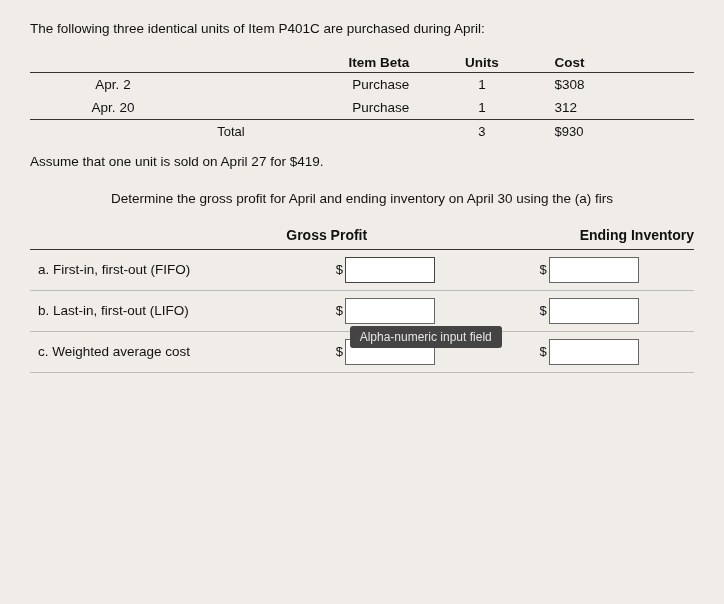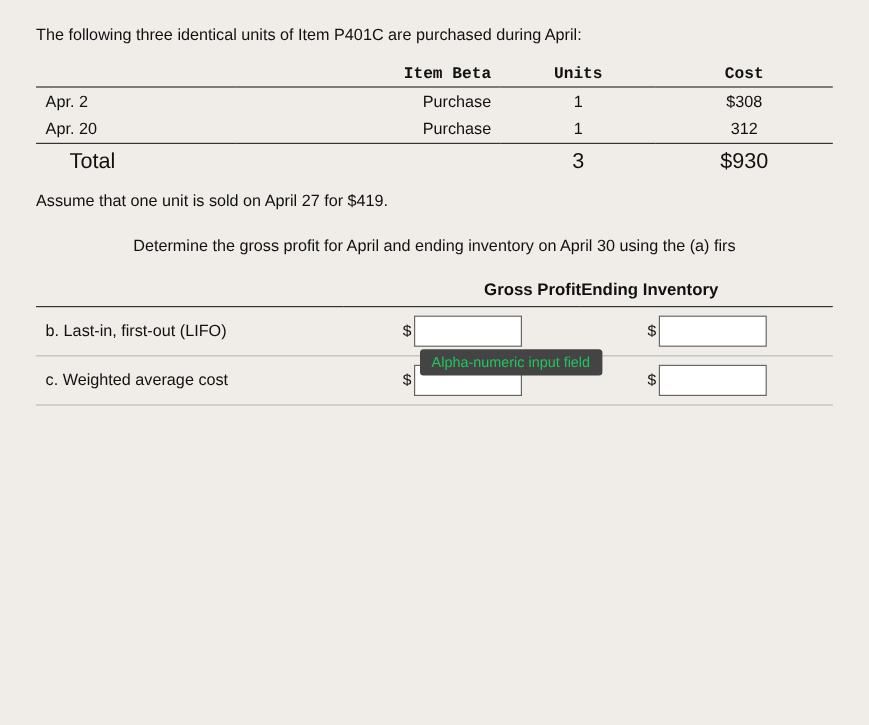--- a/index.html
+++ b/index.html
@@ -24,40 +24,40 @@
       width: 100%;
       border-collapse: collapse;
       margin-bottom: 8px;
     }
 
     .purchase-table th {
       text-align: right;
       padding: 2px 8px;
       font-weight: bold;
       font-size: 13.5px;
-      font-family: Liberation Mono, monospace;
     }
 
     .purchase-table td {
       padding: 4px 8px;
       font-size: 13.5px;
+      text-align: center;
     }
 
     .purchase-table .col-date { width: 90px; }
     .purchase-table .col-type { text-align: right; width: 120px; }
     .purchase-table .col-units { text-align: center; width: 70px; }
-    .purchase-table .col-cost { text-align: center; width: 80px; }
+    .purchase-table .col-cost { text-align: left; width: 80px; }
 
     .top-border td {
       border-top: 1px solid #333;
     }
 
     .total-row td {
       border-top: 1px solid #333;
-      font-size: 18px;
+      font-size: 13px;
       padding-top: 4px;
     }
 
     .avg-row td {
       border-top: 1px solid #333;
       border-bottom: 2px solid #333;
       padding: 4px 8px;
     }
 
     .section-text {
@@ -127,21 +127,21 @@
       outline: none;
     }
 
     .text-input.active-field {
       border: 1px solid #444;
     }
 
     .tooltip {
       position: absolute;
       background: #444;
-      color: #22c55e;
+      color: #e5e5e5;
       font-size: 12px;
       padding: 4px 10px;
       border-radius: 3px;
       white-space: nowrap;
       pointer-events: none;
       z-index: 10;
     }
 
     .col-header-right {
       text-align: right;
@@ -188,26 +188,41 @@
   </tbody>
 </table>
 
 <p class="section-text">Assume that one unit is sold on April 27 for $419.</p>
 <p class="determine-text">Determine the gross profit for April and ending inventory on April 30 using the (a) firs</p>
 
 <table class="answer-table">
   <thead>
     <tr class="header-row">
       <th style="text-align:left; width:220px;"></th>
-      <th style="text-align:right; width:170px;">Gross Profit</th>
-      <th style="text-align:left; width:180px;">Ending Inventory</th>
+      <th style="text-align:left; width:170px;">Gross Profit</th>
+      <th style="text-align:right; width:180px;">Ending Inventory</th>
     </tr>
   </thead>
   <tbody>
 
+    <tr class="answer-row">
+      <td>a. First-in, first-out (FIFO)</td>
+      <td class="input-cell">
+        <div class="dollar-input">
+          <span class="dollar-sign">$</span>
+          <input class="text-input active-field" type="text" value="" style="">
+        </div>
+      </td>
+      <td class="input-cell">
+        <div class="dollar-input">
+          <span class="dollar-sign">$</span>
+          <input class="text-input" type="text" value="" style="">
+        </div>
+      </td>
+    </tr>
 
     <tr class="answer-row">
       <td>b. Last-in, first-out (LIFO)</td>
       <td class="input-cell">
         <div class="dollar-input" style="position:relative;">
           <span class="dollar-sign">$</span>
           <input class="text-input" type="text" value="" style="">
           <div class="tooltip" style="left: 14px; top: 28px;">Alpha-numeric input field</div>
         </div>
       </td>

